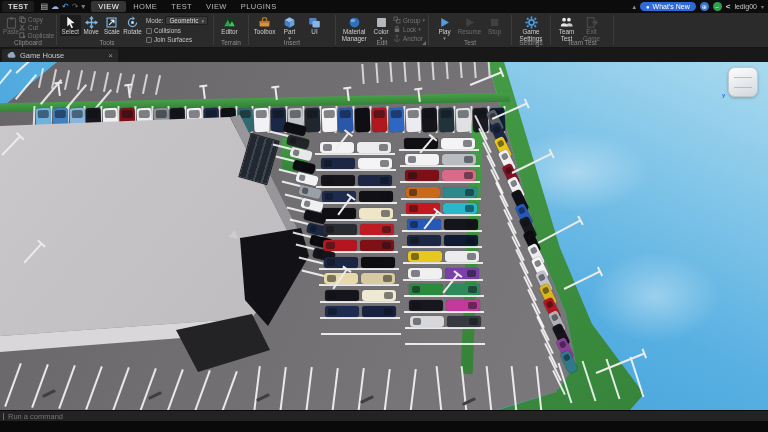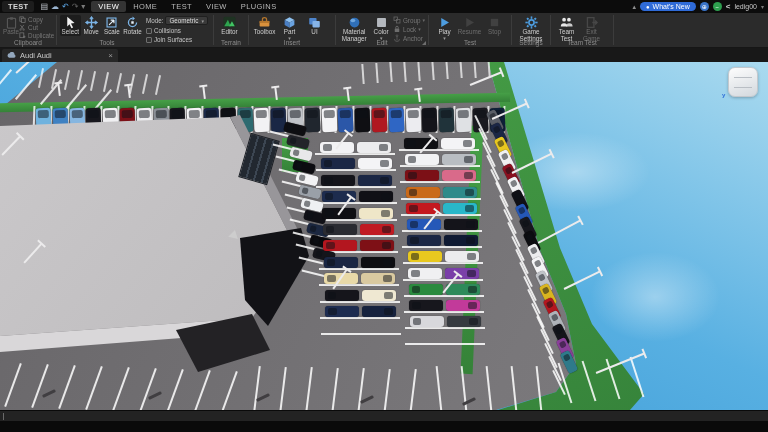--- a/index.html
+++ b/index.html
@@ -363,21 +363,21 @@
       <span class="rsec-label">Team Test</span>
     </div>
     <div class="rdiv"></div>
   </div>
 
   <div id="tabbar">
     <div class="doc-tab">
       <svg width="9" height="7" viewBox="0 0 12 8">
           <path d="M3 7 a3 3 0 0 1 0.5-5.9 A3.4 3.4 0 0 1 10 2.5 A2.4 2.4 0 0 1 9.5 7 Z" fill="#93a7bd"></path>
         </svg>
-      <span>Audi Audi</span>
+      <span>Game House</span>
       <span class="close">×</span>
     </div>
   </div>
 
   <div id="scene">
     <div class="cloud" style="left:500px;top:70px;width:150px;height:80px;"></div>
     <div class="cloud" style="left:590px;top:190px;width:130px;height:90px;"></div>
     <div class="layer" id="asphalt"></div>
     <div class="layer" id="grassband"></div>
     <div class="bshape" id="roof"></div>
@@ -936,16 +936,17 @@
       </div>
       <div style="position: absolute; left: 42px; top: 330px; width: 14px; height: 3px; background: rgb(64, 62, 65); transform: rotate(-25deg); z-index: 3; border-radius: 1px;"></div>
       <div style="position: absolute; left: 148px; top: 332px; width: 14px; height: 3px; background: rgb(64, 62, 65); transform: rotate(-25deg); z-index: 3; border-radius: 1px;"></div>
       <div style="position: absolute; left: 256px; top: 334px; width: 14px; height: 3px; background: rgb(64, 62, 65); transform: rotate(-25deg); z-index: 3; border-radius: 1px;"></div>
       <div style="position: absolute; left: 360px; top: 336px; width: 14px; height: 3px; background: rgb(64, 62, 65); transform: rotate(-25deg); z-index: 3; border-radius: 1px;"></div>
       <div style="position: absolute; left: 462px; top: 338px; width: 14px; height: 3px; background: rgb(64, 62, 65); transform: rotate(-25deg); z-index: 3; border-radius: 1px;"></div>
     </div>
 
   <div id="commandbar">
     <span class="prompt-line"></span>
+    <input placeholder="Run a command" style="">
   </div>
   <div id="bottomstrip"></div>
 
 </div>
 
 </body></html>

